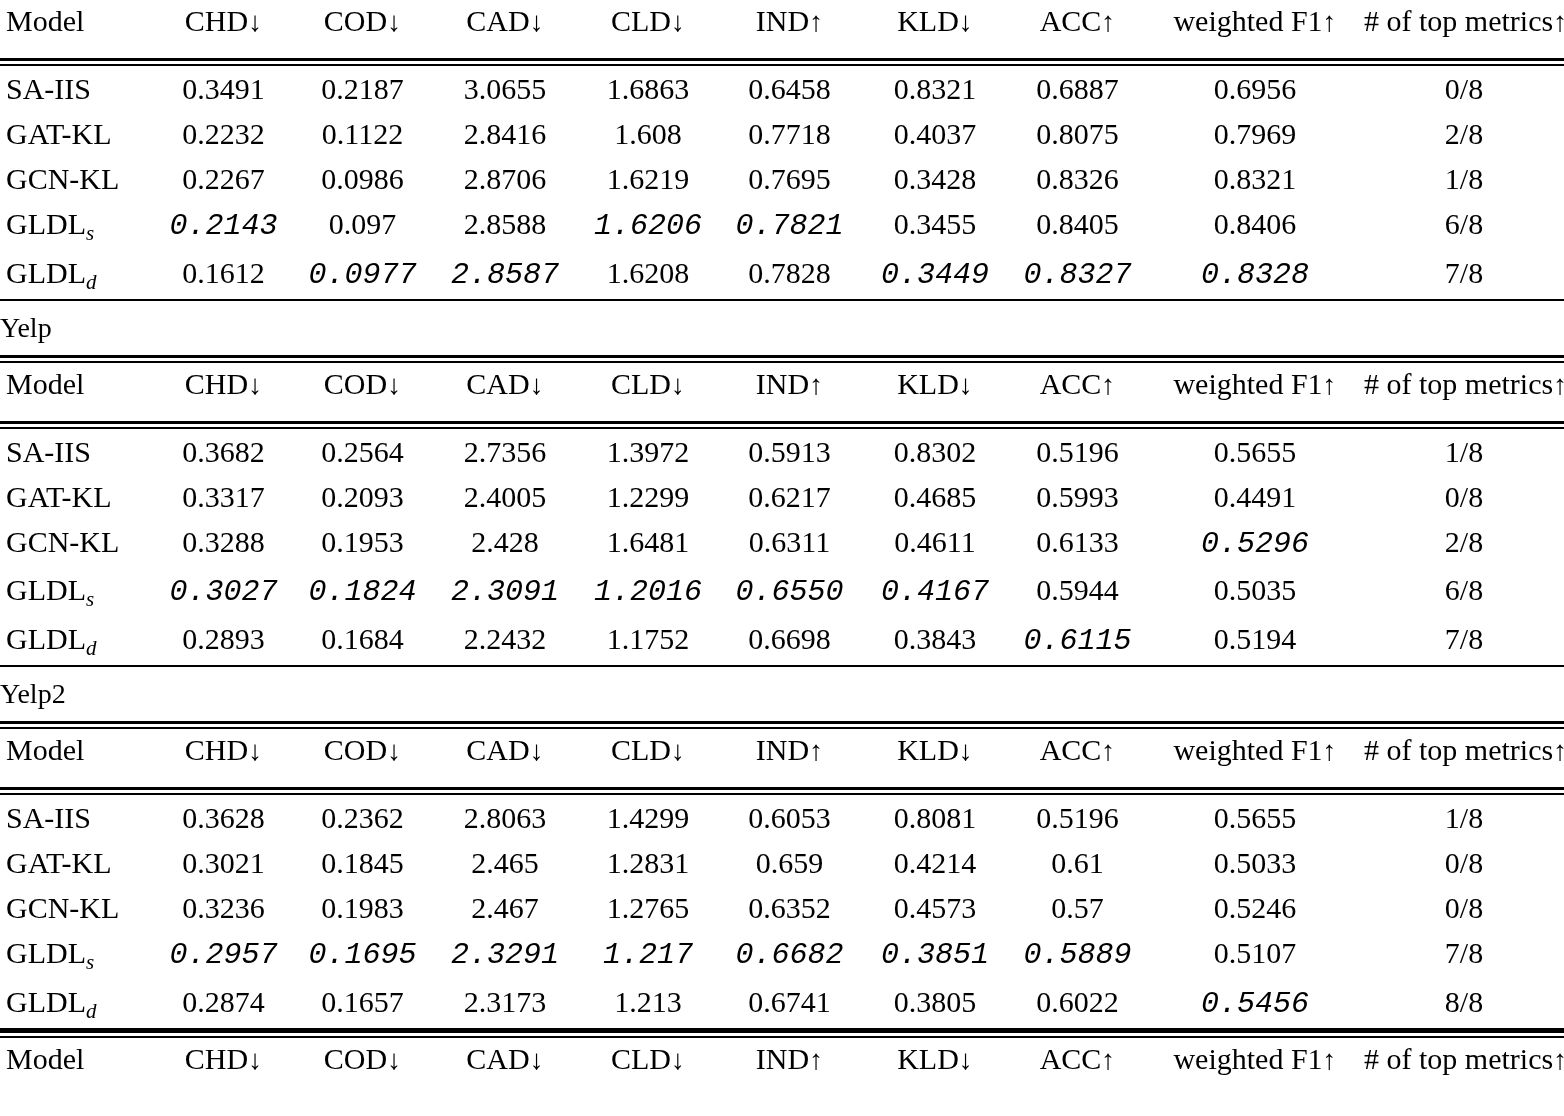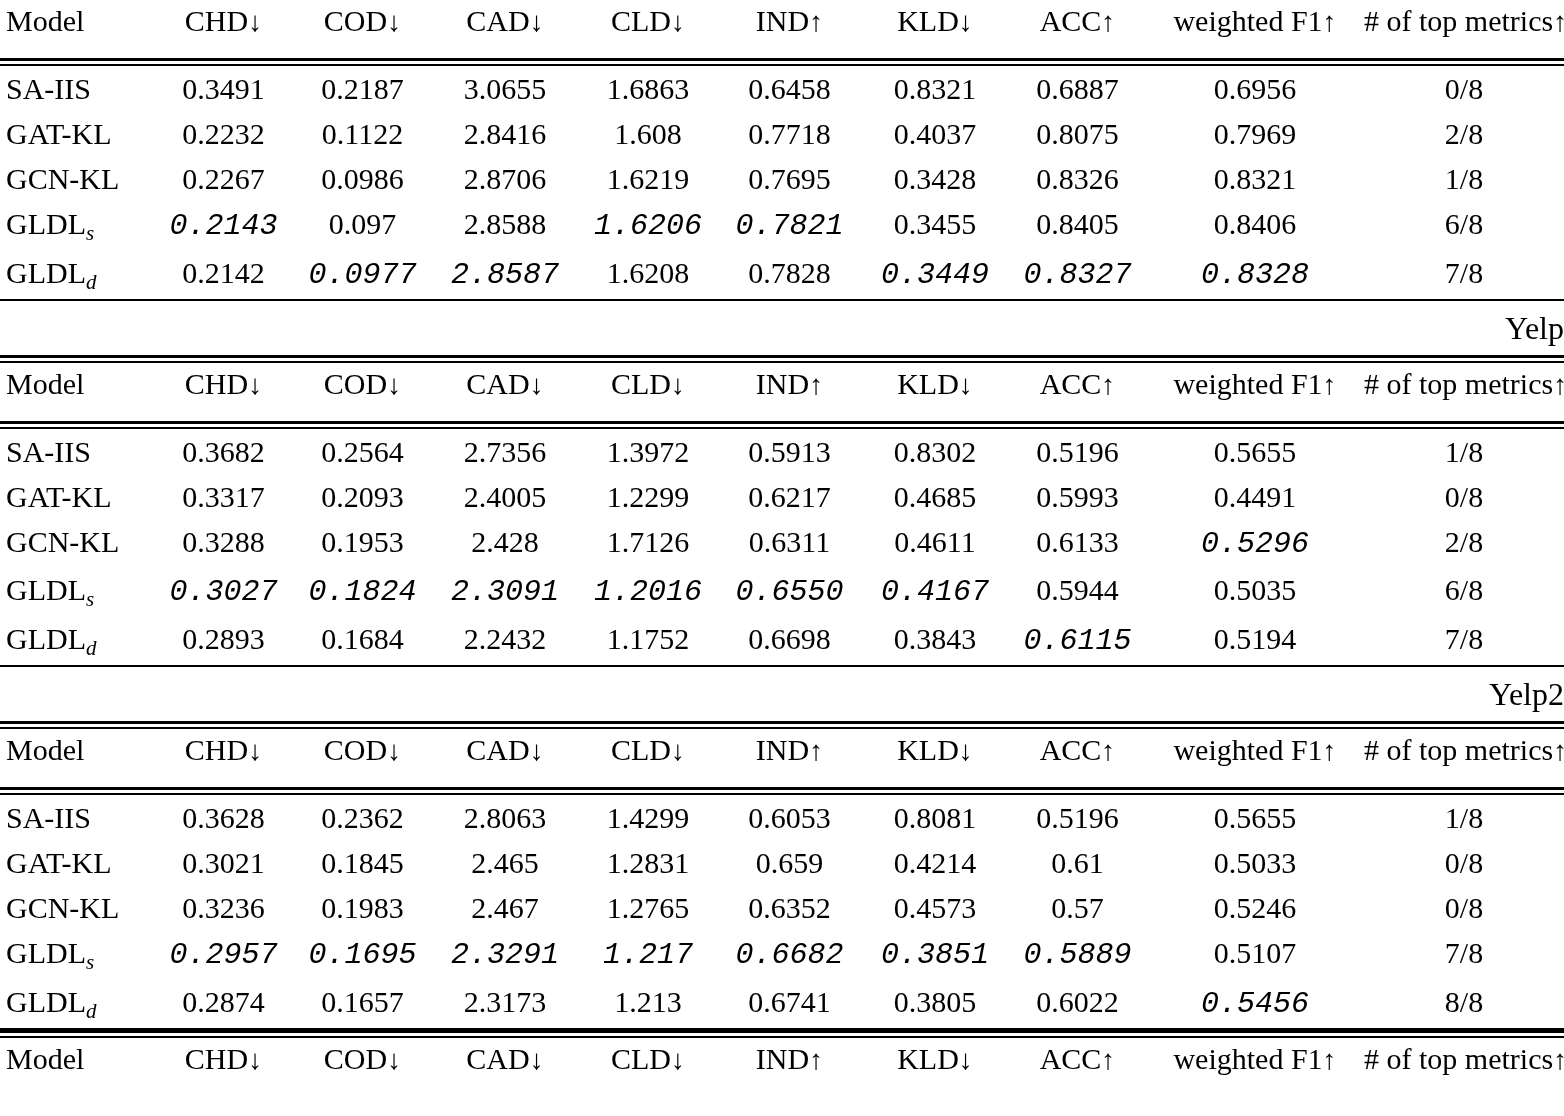--- a/index.html
+++ b/index.html
@@ -73,24 +73,24 @@
     white-space: nowrap;
     font-size: 30px;
     line-height: 45px;
   }
   tr.datarow td.model-cell {
     text-align: left;
     padding-left: 6px;
   }
 
   tr.section-title td {
-    text-align: right;
+    text-align: left;
     height: 54px;
     line-height: 54px;
-    font-size: 32px;
+    font-size: 28px;
   }
 
   .b { font-weight: normal; }
   .i { font-style: italic; font-family: Liberation Mono, monospace; }
   .sub {
     font-size: 21px;
     vertical-align: baseline;
     position: relative;
     top: 6px;
     font-style: italic;
@@ -182,21 +182,21 @@
           <td><span>2.8588</span></td>
           <td><span class="i">1.6206</span></td>
           <td><span class="i">0.7821</span></td>
           <td><span>0.3455</span></td>
           <td><span class="b">0.8405</span></td>
           <td><span class="b">0.8406</span></td>
           <td><span>6/8</span></td>
         </tr>
         <tr class="datarow">
           <td class="model-cell"><span>GLDL</span><span class="sub">d</span></td>
-          <td><span class="b">0.2142</span></td>
+          <td><span class="b">0.1612</span></td>
           <td><span class="i">0.0977</span></td>
           <td><span class="i">2.8587</span></td>
           <td><span>1.6208</span></td>
           <td><span class="b">0.7828</span></td>
           <td><span class="i">0.3449</span></td>
           <td><span class="i">0.8327</span></td>
           <td><span class="i">0.8328</span></td>
           <td><span>7/8</span></td>
         </tr>
         <tr class="rule-mid">
@@ -272,21 +272,21 @@
           <td><span>0.4685</span></td>
           <td><span>0.5993</span></td>
           <td><span>0.4491</span></td>
           <td><span>0/8</span></td>
         </tr>
         <tr class="datarow">
           <td class="model-cell"><span>GCN-KL</span></td>
           <td><span>0.3288</span></td>
           <td><span>0.1953</span></td>
           <td><span>2.428</span></td>
-          <td><span>1.7126</span></td>
+          <td><span>1.6481</span></td>
           <td><span>0.6311</span></td>
           <td><span>0.4611</span></td>
           <td><span class="b">0.6133</span></td>
           <td><span class="i">0.5296</span></td>
           <td><span>2/8</span></td>
         </tr>
         <tr class="datarow">
           <td class="model-cell"><span>GLDL</span><span class="sub">s</span></td>
           <td><span class="i">0.3027</span></td>
           <td><span class="i">0.1824</span></td>

